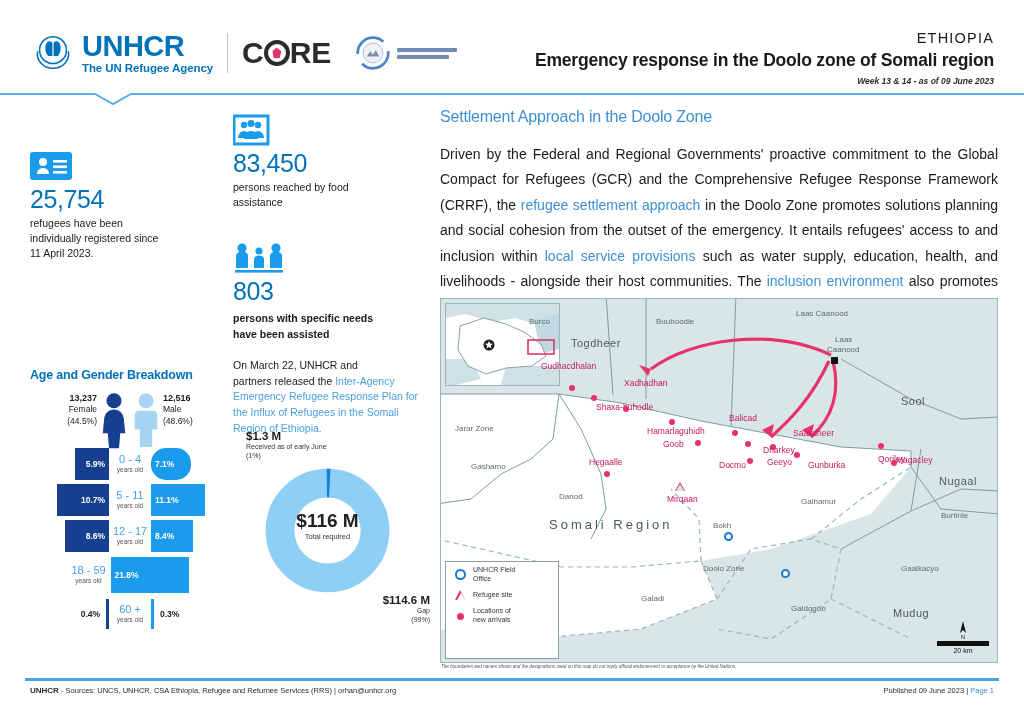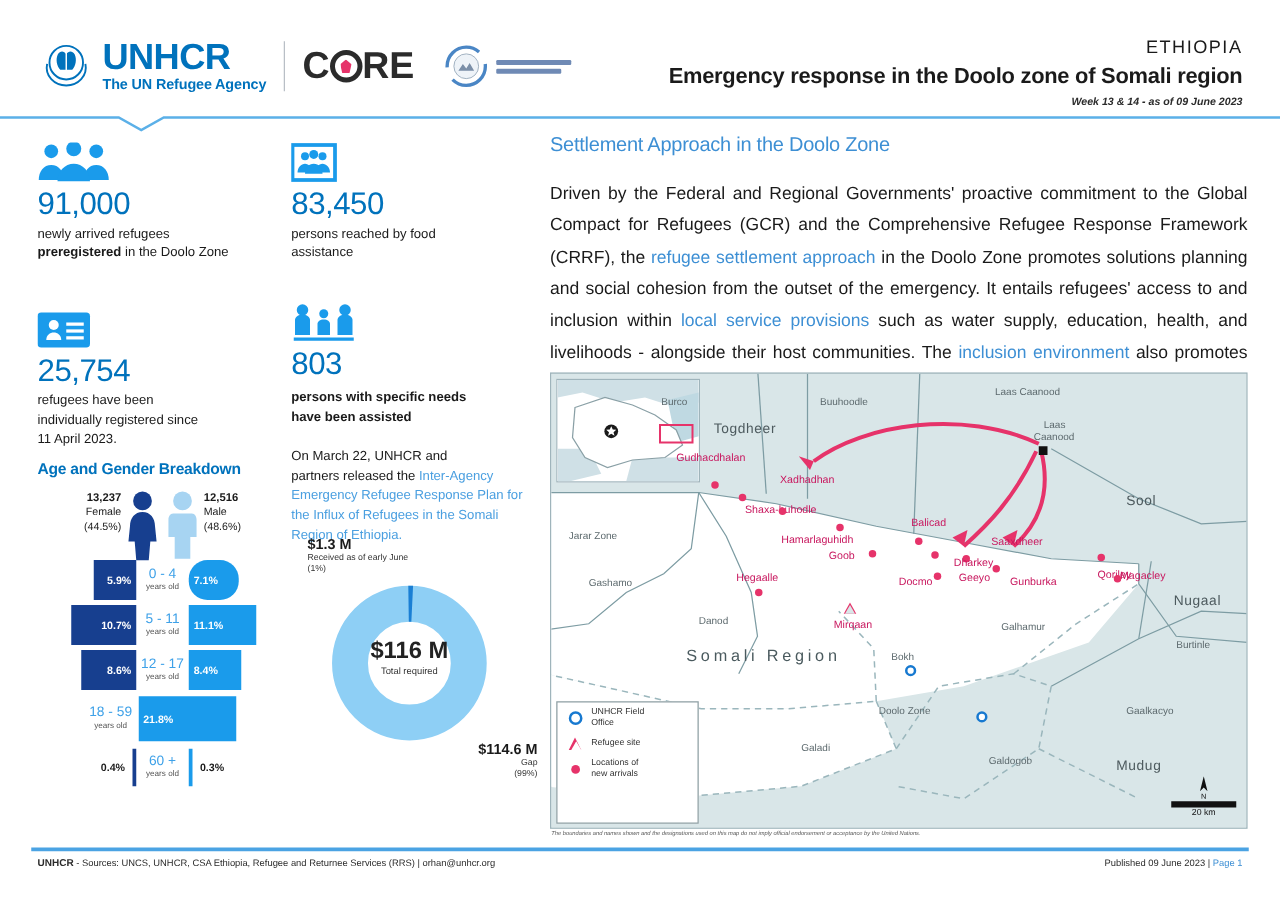--- a/index.html
+++ b/index.html
@@ -166,37 +166,20 @@
       <div class="hdr-title">Emergency response in the Doolo zone of Somali region</div>
       <div class="hdr-week">Week 13 &amp; 14 - as of 09 June 2023</div>
     </div>
   </div>
 
   <svg id="hdr-rule" viewBox="0 0 1024 14" preserveAspectRatio="none">
     <path d="M0 2 H95 L113 12 L131 2 H1024" fill="none" stroke="#5BB0E8" stroke-width="2"></path>
   </svg>
 
   <div id="left-col">
-    <div class="stat-block">
-      <div class="stat-icon">
-        <svg width="58" height="32" viewBox="0 0 58 32">
-          <circle cx="11" cy="7" r="5.5" fill="#1A9BEB"></circle>
-            <circle cx="29" cy="5" r="6" fill="#1A9BEB"></circle>
-            <circle cx="47" cy="7" r="5.5" fill="#1A9BEB"></circle>
-          <path d="M1 30c0-7 4-12 10-12s10 5 10 12z" fill="#1A9BEB"></path>
-          <path d="M37 30c0-7 4-12 10-12s10 5 10 12z" fill="#1A9BEB"></path>
-          <path d="M16 31c0-8 6-14 13-14s13 6 13 14z" fill="#1A9BEB"></path>
-        </svg>
-      </div>
-      <div class="stat-num">91,000</div>
-      <div class="stat-desc">
-        <span>newly arrived refugees</span><br>
-        <b>preregistered</b><span> in the Doolo Zone</span>
-      </div>
-    </div>
 
     <div class="stat-block" style="margin-top:36px;">
       <div class="stat-icon">
         <svg width="46" height="32" viewBox="0 0 46 32">
           <rect x="0" y="2" width="42" height="28" rx="3" fill="#1A9BEB"></rect>
           <circle cx="13" cy="12" r="4" fill="#fff"></circle>
           <path d="M7 24c0-4 3-6 6-6s6 2 6 6z" fill="#fff"></path>
           <rect x="23" y="10" width="14" height="2.6" fill="#fff"></rect>
           <rect x="23" y="15.5" width="14" height="2.6" fill="#fff"></rect>
           <rect x="23" y="21" width="14" height="2.6" fill="#fff"></rect>
@@ -459,21 +442,21 @@
     <div>
       <div class="mlabel pinkname" style="left:100px;top:62px;">Gudhacdhalan</div>
       <div class="dotpk" style="left:128px;top:86px;"></div>
 
       <div class="mlabel pinkname" style="left:183px;top:79px;">Xadhadhan</div>
       <div class="dotpk" style="left:150px;top:96px;"></div>
 
       <div class="mlabel pinkname" style="left:155px;top:103px;">Shaxa-buhodle</div>
       <div class="dotpk" style="left:182px;top:107px;"></div>
 
-      <div class="mlabel pinkname" style="left:184px;top:127px;">Hamarlaguhidh</div>
+      <div class="mlabel pinkname" style="left:206px;top:127px;">Hamarlaguhidh</div>
       <div class="dotpk" style="left:228px;top:120px;"></div>
 
       <div class="mlabel pinkname" style="left:288px;top:114px;">Balicad</div>
       <div class="dotpk" style="left:291px;top:131px;"></div>
 
       <div class="mlabel pinkname" style="left:222px;top:140px;">Goob</div>
       <div class="dotpk" style="left:254px;top:141px;"></div>
 
       <div class="mlabel pinkname" style="left:352px;top:129px;">Saaxdheer</div>
       <div class="dotpk" style="left:329px;top:145px;"></div>

